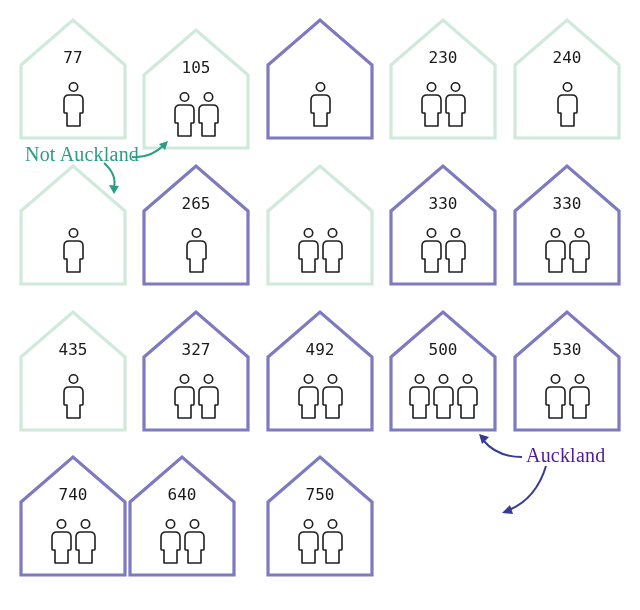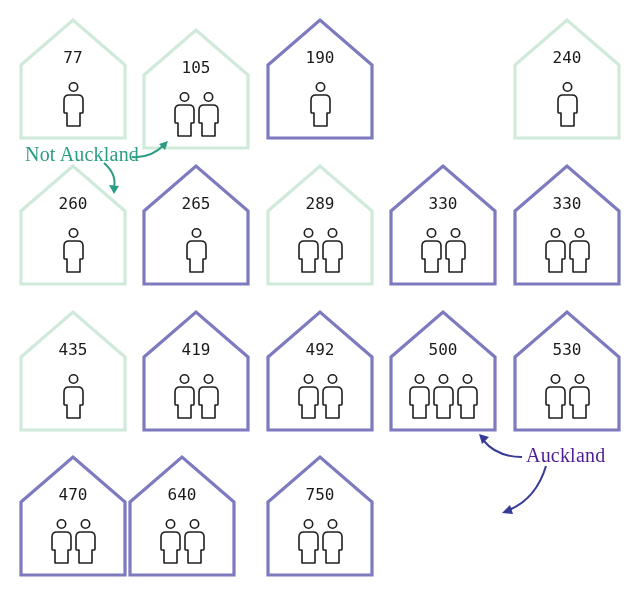--- a/index.html
+++ b/index.html
@@ -105,22 +105,37 @@
         <svg class="person" viewBox="0 0 21 46">
           <circle cx="10.5" cy="5" r="4.2" fill="none" stroke="#1f1f1f" stroke-width="1.6"></circle>
           <path d="M4 44 L4 31 L1.5 31 Q1 31 1 30 L1 18 Q1 13 6 13 L15 13 Q20 13 20 18 L20 30 Q20 31 19.5 31 L17 31 L17 44 Z" fill="none" stroke="#1f1f1f" stroke-width="1.6" stroke-linejoin="round"></path>
         </svg>
       </div>
     </div>
     <div class="house" style="left: 266px; top: 18px;">
       <svg class="outline" viewBox="0 0 108 122">
         <path d="M2 47 L54 2 L106 47 L106 120 L2 120 Z" fill="none" stroke="#7d7abf" stroke-width="3.2" stroke-linejoin="miter"></path>
       </svg>
-      <div class="count">190</div>
-      <div class="people">
+      <div class="people">
+        <svg class="person" viewBox="0 0 21 46">
+          <circle cx="10.5" cy="5" r="4.2" fill="none" stroke="#1f1f1f" stroke-width="1.6"></circle>
+          <path d="M4 44 L4 31 L1.5 31 Q1 31 1 30 L1 18 Q1 13 6 13 L15 13 Q20 13 20 18 L20 30 Q20 31 19.5 31 L17 31 L17 44 Z" fill="none" stroke="#1f1f1f" stroke-width="1.6" stroke-linejoin="round"></path>
+        </svg>
+      </div>
+    </div>
+    <div class="house" style="left: 389px; top: 18px;">
+      <svg class="outline" viewBox="0 0 108 122">
+        <path d="M2 47 L54 2 L106 47 L106 120 L2 120 Z" fill="none" stroke="#cfe9da" stroke-width="3.2" stroke-linejoin="miter"></path>
+      </svg>
+      <div class="count">230</div>
+      <div class="people">
+        <svg class="person" viewBox="0 0 21 46">
+          <circle cx="10.5" cy="5" r="4.2" fill="none" stroke="#1f1f1f" stroke-width="1.6"></circle>
+          <path d="M4 44 L4 31 L1.5 31 Q1 31 1 30 L1 18 Q1 13 6 13 L15 13 Q20 13 20 18 L20 30 Q20 31 19.5 31 L17 31 L17 44 Z" fill="none" stroke="#1f1f1f" stroke-width="1.6" stroke-linejoin="round"></path>
+        </svg>
         <svg class="person" viewBox="0 0 21 46">
           <circle cx="10.5" cy="5" r="4.2" fill="none" stroke="#1f1f1f" stroke-width="1.6"></circle>
           <path d="M4 44 L4 31 L1.5 31 Q1 31 1 30 L1 18 Q1 13 6 13 L15 13 Q20 13 20 18 L20 30 Q20 31 19.5 31 L17 31 L17 44 Z" fill="none" stroke="#1f1f1f" stroke-width="1.6" stroke-linejoin="round"></path>
         </svg>
       </div>
     </div>
     <div class="house" style="left: 513px; top: 18px;">
       <svg class="outline" viewBox="0 0 108 122">
         <path d="M2 47 L54 2 L106 47 L106 120 L2 120 Z" fill="none" stroke="#cfe9da" stroke-width="3.2" stroke-linejoin="miter"></path>
       </svg>
@@ -129,21 +144,20 @@
         <svg class="person" viewBox="0 0 21 46">
           <circle cx="10.5" cy="5" r="4.2" fill="none" stroke="#1f1f1f" stroke-width="1.6"></circle>
           <path d="M4 44 L4 31 L1.5 31 Q1 31 1 30 L1 18 Q1 13 6 13 L15 13 Q20 13 20 18 L20 30 Q20 31 19.5 31 L17 31 L17 44 Z" fill="none" stroke="#1f1f1f" stroke-width="1.6" stroke-linejoin="round"></path>
         </svg>
       </div>
     </div>
     <div class="house" style="left: 19px; top: 164px;">
       <svg class="outline" viewBox="0 0 108 122">
         <path d="M2 47 L54 2 L106 47 L106 120 L2 120 Z" fill="none" stroke="#cfe9da" stroke-width="3.2" stroke-linejoin="miter"></path>
       </svg>
-      <div class="count">260</div>
       <div class="people">
         <svg class="person" viewBox="0 0 21 46">
           <circle cx="10.5" cy="5" r="4.2" fill="none" stroke="#1f1f1f" stroke-width="1.6"></circle>
           <path d="M4 44 L4 31 L1.5 31 Q1 31 1 30 L1 18 Q1 13 6 13 L15 13 Q20 13 20 18 L20 30 Q20 31 19.5 31 L17 31 L17 44 Z" fill="none" stroke="#1f1f1f" stroke-width="1.6" stroke-linejoin="round"></path>
         </svg>
       </div>
     </div>
     <div class="house" style="left: 142px; top: 164px;">
       <svg class="outline" viewBox="0 0 108 122">
         <path d="M2 47 L54 2 L106 47 L106 120 L2 120 Z" fill="none" stroke="#7d7abf" stroke-width="3.2" stroke-linejoin="miter"></path>
@@ -153,21 +167,20 @@
         <svg class="person" viewBox="0 0 21 46">
           <circle cx="10.5" cy="5" r="4.2" fill="none" stroke="#1f1f1f" stroke-width="1.6"></circle>
           <path d="M4 44 L4 31 L1.5 31 Q1 31 1 30 L1 18 Q1 13 6 13 L15 13 Q20 13 20 18 L20 30 Q20 31 19.5 31 L17 31 L17 44 Z" fill="none" stroke="#1f1f1f" stroke-width="1.6" stroke-linejoin="round"></path>
         </svg>
       </div>
     </div>
     <div class="house" style="left: 266px; top: 164px;">
       <svg class="outline" viewBox="0 0 108 122">
         <path d="M2 47 L54 2 L106 47 L106 120 L2 120 Z" fill="none" stroke="#cfe9da" stroke-width="3.2" stroke-linejoin="miter"></path>
       </svg>
-      <div class="count">289</div>
       <div class="people">
         <svg class="person" viewBox="0 0 21 46">
           <circle cx="10.5" cy="5" r="4.2" fill="none" stroke="#1f1f1f" stroke-width="1.6"></circle>
           <path d="M4 44 L4 31 L1.5 31 Q1 31 1 30 L1 18 Q1 13 6 13 L15 13 Q20 13 20 18 L20 30 Q20 31 19.5 31 L17 31 L17 44 Z" fill="none" stroke="#1f1f1f" stroke-width="1.6" stroke-linejoin="round"></path>
         </svg>
         <svg class="person" viewBox="0 0 21 46">
           <circle cx="10.5" cy="5" r="4.2" fill="none" stroke="#1f1f1f" stroke-width="1.6"></circle>
           <path d="M4 44 L4 31 L1.5 31 Q1 31 1 30 L1 18 Q1 13 6 13 L15 13 Q20 13 20 18 L20 30 Q20 31 19.5 31 L17 31 L17 44 Z" fill="none" stroke="#1f1f1f" stroke-width="1.6" stroke-linejoin="round"></path>
         </svg>
       </div>
@@ -213,21 +226,21 @@
         <svg class="person" viewBox="0 0 21 46">
           <circle cx="10.5" cy="5" r="4.2" fill="none" stroke="#1f1f1f" stroke-width="1.6"></circle>
           <path d="M4 44 L4 31 L1.5 31 Q1 31 1 30 L1 18 Q1 13 6 13 L15 13 Q20 13 20 18 L20 30 Q20 31 19.5 31 L17 31 L17 44 Z" fill="none" stroke="#1f1f1f" stroke-width="1.6" stroke-linejoin="round"></path>
         </svg>
       </div>
     </div>
     <div class="house" style="left: 142px; top: 310px;">
       <svg class="outline" viewBox="0 0 108 122">
         <path d="M2 47 L54 2 L106 47 L106 120 L2 120 Z" fill="none" stroke="#7d7abf" stroke-width="3.2" stroke-linejoin="miter"></path>
       </svg>
-      <div class="count">419</div>
+      <div class="count">327</div>
       <div class="people">
         <svg class="person" viewBox="0 0 21 46">
           <circle cx="10.5" cy="5" r="4.2" fill="none" stroke="#1f1f1f" stroke-width="1.6"></circle>
           <path d="M4 44 L4 31 L1.5 31 Q1 31 1 30 L1 18 Q1 13 6 13 L15 13 Q20 13 20 18 L20 30 Q20 31 19.5 31 L17 31 L17 44 Z" fill="none" stroke="#1f1f1f" stroke-width="1.6" stroke-linejoin="round"></path>
         </svg>
         <svg class="person" viewBox="0 0 21 46">
           <circle cx="10.5" cy="5" r="4.2" fill="none" stroke="#1f1f1f" stroke-width="1.6"></circle>
           <path d="M4 44 L4 31 L1.5 31 Q1 31 1 30 L1 18 Q1 13 6 13 L15 13 Q20 13 20 18 L20 30 Q20 31 19.5 31 L17 31 L17 44 Z" fill="none" stroke="#1f1f1f" stroke-width="1.6" stroke-linejoin="round"></path>
         </svg>
       </div>
@@ -281,21 +294,21 @@
         <svg class="person" viewBox="0 0 21 46">
           <circle cx="10.5" cy="5" r="4.2" fill="none" stroke="#1f1f1f" stroke-width="1.6"></circle>
           <path d="M4 44 L4 31 L1.5 31 Q1 31 1 30 L1 18 Q1 13 6 13 L15 13 Q20 13 20 18 L20 30 Q20 31 19.5 31 L17 31 L17 44 Z" fill="none" stroke="#1f1f1f" stroke-width="1.6" stroke-linejoin="round"></path>
         </svg>
       </div>
     </div>
     <div class="house" style="left: 19px; top: 455px;">
       <svg class="outline" viewBox="0 0 108 122">
         <path d="M2 47 L54 2 L106 47 L106 120 L2 120 Z" fill="none" stroke="#7d7abf" stroke-width="3.2" stroke-linejoin="miter"></path>
       </svg>
-      <div class="count">470</div>
+      <div class="count">740</div>
       <div class="people">
         <svg class="person" viewBox="0 0 21 46">
           <circle cx="10.5" cy="5" r="4.2" fill="none" stroke="#1f1f1f" stroke-width="1.6"></circle>
           <path d="M4 44 L4 31 L1.5 31 Q1 31 1 30 L1 18 Q1 13 6 13 L15 13 Q20 13 20 18 L20 30 Q20 31 19.5 31 L17 31 L17 44 Z" fill="none" stroke="#1f1f1f" stroke-width="1.6" stroke-linejoin="round"></path>
         </svg>
         <svg class="person" viewBox="0 0 21 46">
           <circle cx="10.5" cy="5" r="4.2" fill="none" stroke="#1f1f1f" stroke-width="1.6"></circle>
           <path d="M4 44 L4 31 L1.5 31 Q1 31 1 30 L1 18 Q1 13 6 13 L15 13 Q20 13 20 18 L20 30 Q20 31 19.5 31 L17 31 L17 44 Z" fill="none" stroke="#1f1f1f" stroke-width="1.6" stroke-linejoin="round"></path>
         </svg>
       </div>

